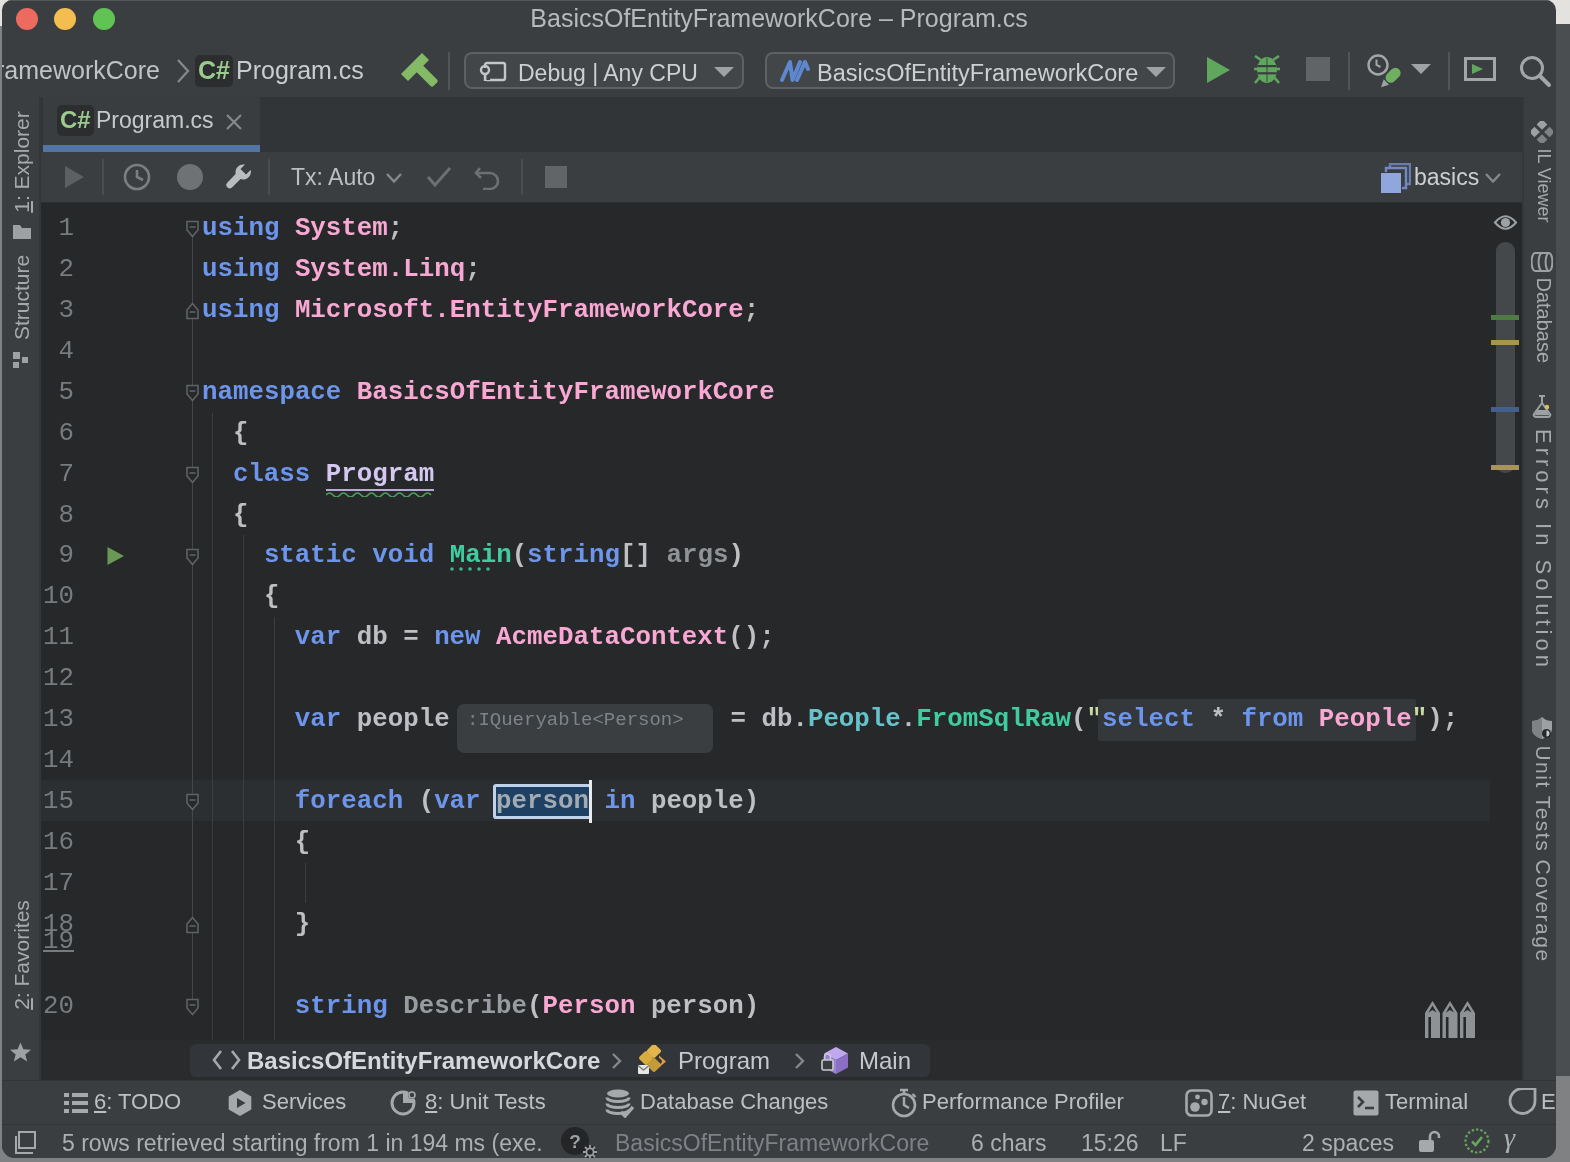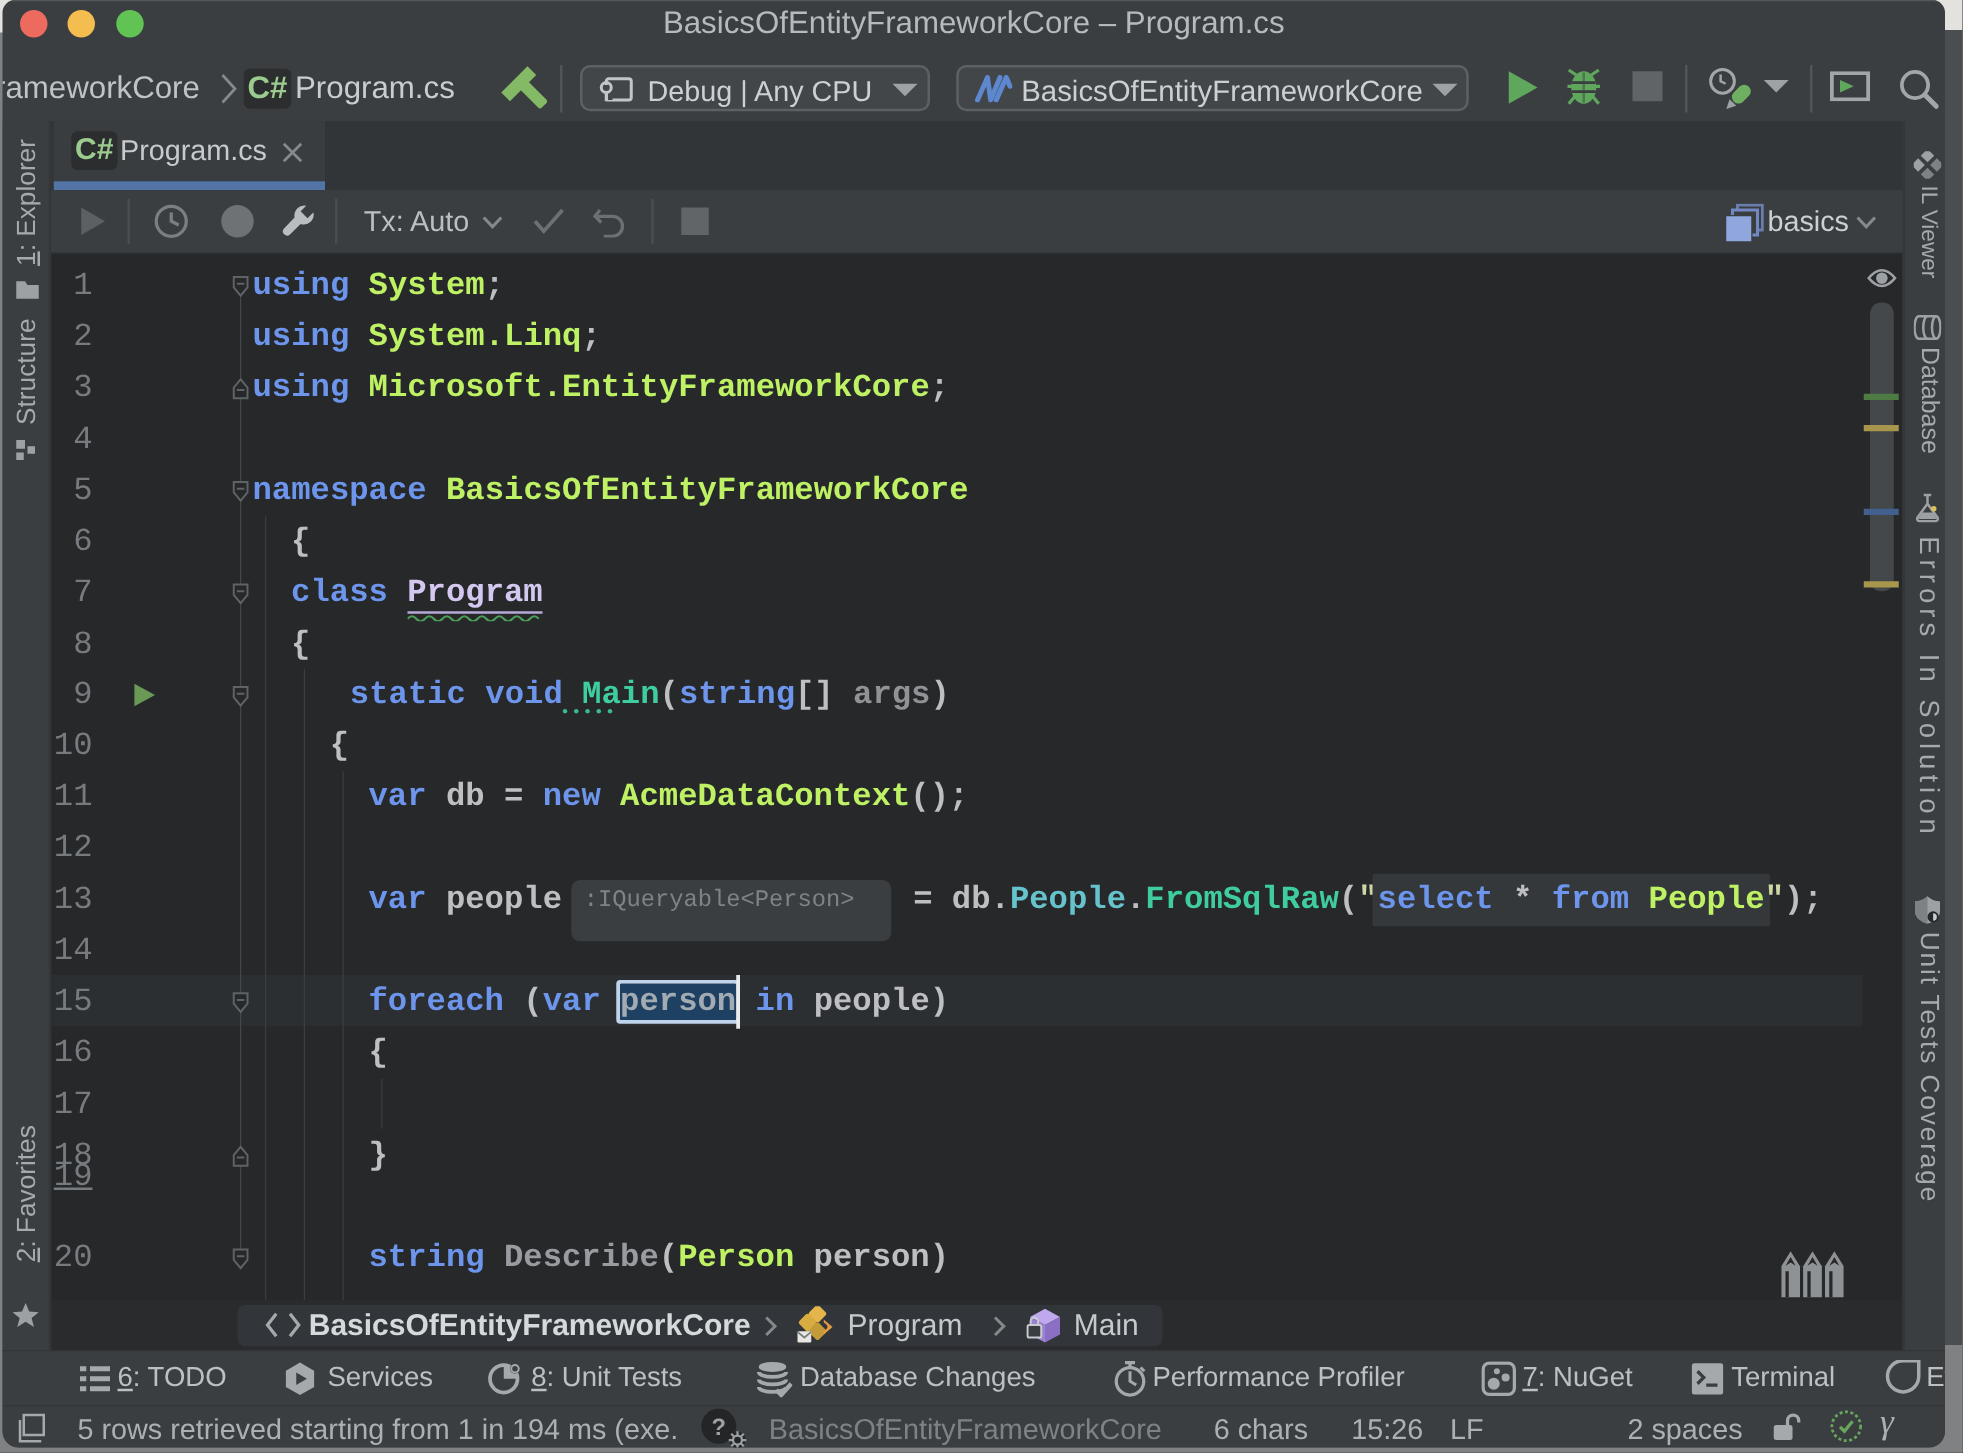--- a/index.html
+++ b/index.html
@@ -36,21 +36,21 @@
   
   #edbar { position:absolute; left:39px; top:152px; width:1483px; height:51px; background:#3B3E40;
            border-bottom:1px solid #2C2F31; }
   
   #editor { position:absolute; left:39px; top:203px; width:1483px; height:837px; background:#26282A; }
   .cl { position:absolute; white-space:pre; font-family:"Liberation Mono", monospace;
         font-size:25.8px; font-weight:bold; line-height:41px; height:41px; color:#BDBFC2; }
   .ln { position:absolute; width:33px; text-align:right; font-family:"Liberation Mono", monospace;
         font-size:25.8px; line-height:41px; height:41px; color:#767B7F; font-weight:normal; }
   .kw { color:#6C95EB; }
-  .ns { color:#bef264; }
+  .ns { color:#f9a8d4; }
   .mt { color:#3FCC9E; }
   .gy { color:#8F9396; }
   .tl2 { color:#66C3CC; }
   .qt { color:#CBD8A4; }
   .guide { position:absolute; width:1px; background:#3B3E41; }
   .sqlbg { background:#34383B; padding:6px 4px 7px; margin:0 -4px; border-radius:2px; }
   .selbox { background:#1E4063; box-shadow:0 0 0 3px #BFD3EA; border-radius:1px; color:#A2AAB2; }
   
   #crumbs { position:absolute; left:39px; top:1040px; width:1483px; height:40px; background:#292B2D; }
   
@@ -293,21 +293,21 @@
     <div class="cl" style="left:191.9px; top:291.5px;">{</div>
     <svg class="abs" style="left:409px; top:364px;" width="54" height="4" viewBox="0 0 54 4">
         <g fill="#3BB98F">
           <circle cx="2" cy="2" r="1.8"></circle>
           <circle cx="11" cy="2" r="1.8"></circle>
           <circle cx="20" cy="2" r="1.8"></circle>
           <circle cx="29" cy="2" r="1.8"></circle>
           <circle cx="38" cy="2" r="1.8"></circle>
         </g>
       </svg>
-    <div class="cl" style="left:222.9px; top:332.4px;margin-left:16px;"><span class="kw">static</span> <span class="kw">void</span> <span class="mt">Main</span>(<span class="kw">string</span>[] <span class="gy">args</span>)</div>
+    <div class="cl" style="left:222.9px; top:332.4px;"><span class="kw">static</span> <span class="kw">void</span> <span class="mt">Main</span>(<span class="kw">string</span>[] <span class="gy">args</span>)</div>
     <div class="cl" style="left:222.9px; top:373.3px;">{</div>
     <div class="cl" style="left:253.8px; top:414.3px;"><span class="kw">var</span> db = <span class="kw">new</span> <span class="ns">AcmeDataContext</span>();</div>
     <div class="cl" style="left:253.8px; top:496.1px;"><span class="kw">var</span> people</div>
     <div class="abs" style="left:416px; top:501px; width:256px; height:49px; background:#3A3E41; border-radius:7px; font-family:'Liberation Mono',monospace; font-size:19px; line-height:33px; color:#7E8387; padding-left:10px;">:IQueryable&lt;Person&gt;</div>
     <div class="cl" style="left:689.5px; top:496.1px;">= db.<span class="tl2">People</span>.<span class="mt">FromSqlRaw</span>(<span class="qt">"</span><span class="sqlbg"><span class="kw">select</span> * <span class="kw">from</span> <span class="ns">People</span></span><span class="qt">"</span>);</div>
     <div class="cl" style="left:253.8px; top:577.9px;"><span class="kw">foreach</span> (<span class="kw">var</span> <span class="selbox">person</span> <span class="kw">in</span> people)</div>
     <div class="abs" style="left:547.5px; top:577px; width:3px; height:43px; background:#E9EBED;"></div>
     <div class="cl" style="left:253.8px; top:618.9px;">{</div>
     <div class="cl" style="left:253.8px; top:700.7px;">}</div>
     <div class="cl" style="left:253.8px; top:782.5px;"><span class="kw">string</span> <span style="color:#989CA0;">Describe</span>(<span class="ns">Person</span> person)</div>

